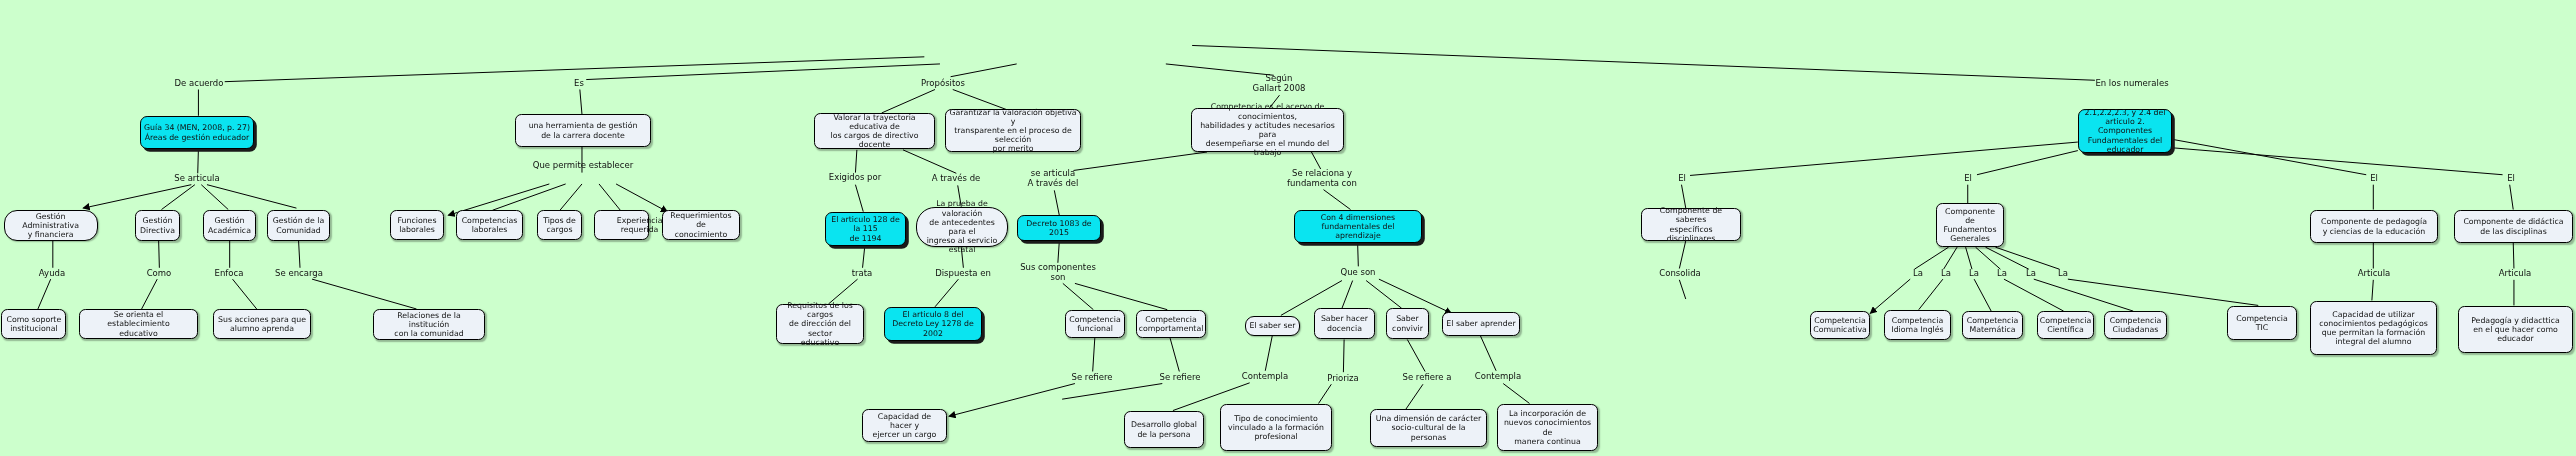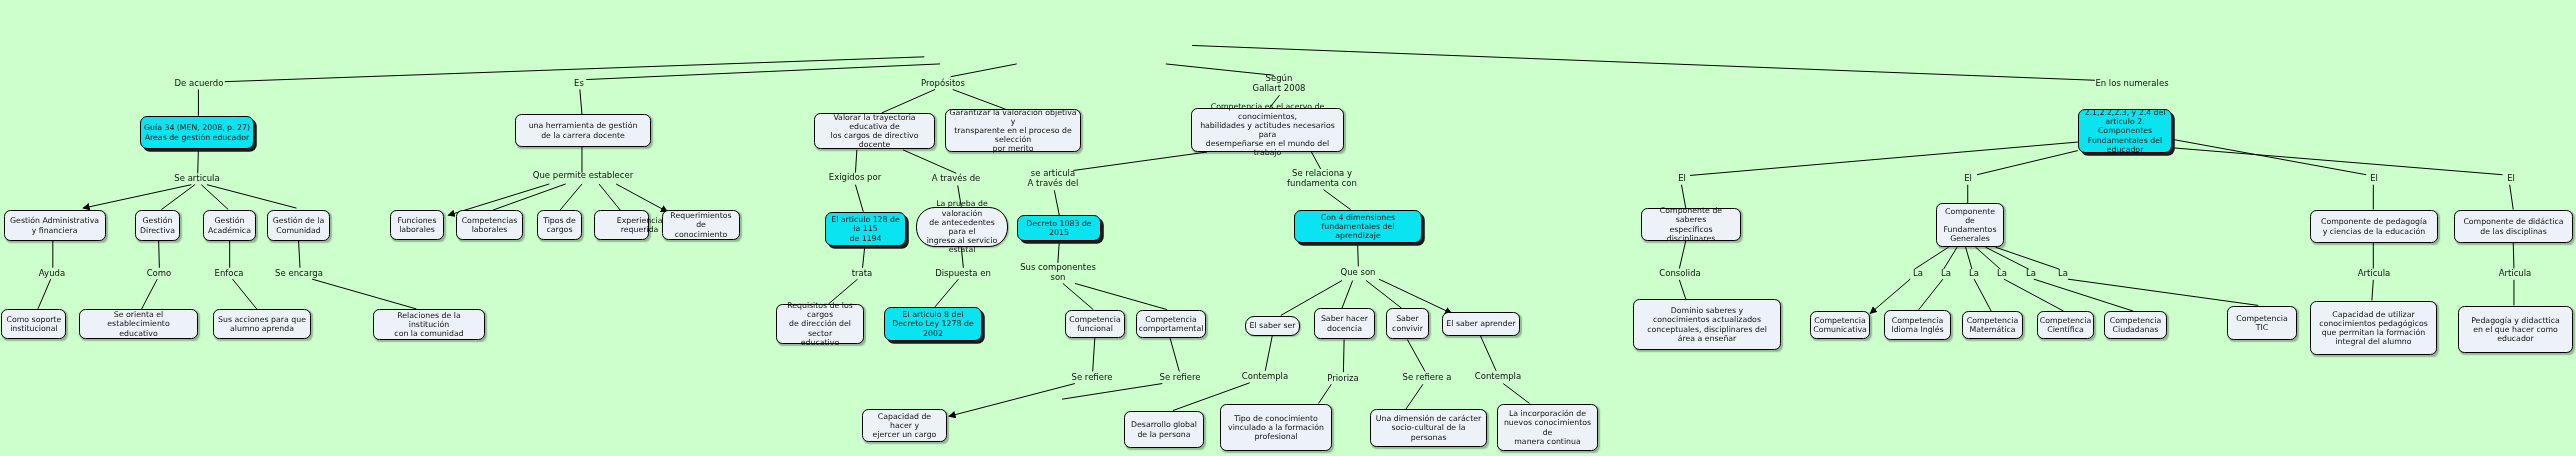--- a/index.html
+++ b/index.html
@@ -123,21 +123,21 @@
 los cargos de directivo docente</div>
     <div class="node concept" style="left: 1191px; top: 108px; width: 153px; height: 44px;">Competencia es el acervo de conocimientos,
 habilidades y actitudes necesarios para
 desempeñarse en el mundo del trabajo</div>
     <div class="node concept" style="left: 945px; top: 109px; width: 136px; height: 43px;">Garantizar la valoración objetiva y
 transparente en el proceso de selección
 por merito</div>
     <div class="node key" style="left: 2078px; top: 109px; width: 94px; height: 44px;">2.1,2.2,2.3, y 2.4 del
 articulo 2. Componentes
 Fundamentales del educador</div>
-    <div class="node concept" style="left: 3.6px; top: 210px; width: 102px; height: 31px;">Gestión Administrativa
+    <div class="node concept" style="left: 3.6px; top: 210px; width: 94px; height: 31px; border-radius: 13px;">Gestión Administrativa
 y financiera</div>
     <div class="node concept" style="left: 135px; top: 210px; width: 45px; height: 31px;">Gestión
 Directiva</div>
     <div class="node concept" style="left: 203px; top: 210px; width: 53px; height: 31px;">Gestión
 Académica</div>
     <div class="node concept" style="left: 267px; top: 210px; width: 63px; height: 31px;">Gestión de la
 Comunidad</div>
     <div class="node concept" style="left: 390px; top: 210px; width: 54px; height: 30px;">Funciones
 laborales</div>
     <div class="node concept" style="left: 456px; top: 210px; width: 67px; height: 30px;">Competencias
@@ -181,24 +181,20 @@
     <div class="node concept" style="left: 1065px; top: 310px; width: 60px; height: 28.4px;">Competencia
 funcional</div>
     <div class="node concept" style="left: 1136px; top: 310px; width: 70px; height: 28.4px;">Competencia
 comportamental</div>
     <div class="node concept" style="left: 1245px; top: 316px; width: 55px; height: 20px; border-radius: 9px;">El saber ser</div>
     <div class="node concept" style="left: 1314px; top: 308px; width: 61px; height: 31px;">Saber hacer
 docencia</div>
     <div class="node concept" style="left: 1386px; top: 308px; width: 43px; height: 31px;">Saber
 convivir</div>
     <div class="node concept" style="left: 1442px; top: 312px; width: 78px; height: 24px;">El saber aprender</div>
-    <div class="node concept" style="left: 1633px; top: 299px; width: 148px; height: 51px;">Dominio saberes y
-conocimientos actualizados
-conceptuales, disciplinares del
-área a enseñar</div>
     <div class="node concept" style="left: 1810px; top: 311px; width: 60px; height: 28.4px;">Competencia
 Comunicativa</div>
     <div class="node concept" style="left: 1884px; top: 310px; width: 67px; height: 30px;">Competencia
 Idioma Inglés</div>
     <div class="node concept" style="left: 1962px; top: 311px; width: 61px; height: 28.4px;">Competencia
 Matemática</div>
     <div class="node concept" style="left: 2037px; top: 311px; width: 57px; height: 28.4px;">Competencia
 Científica</div>
     <div class="node concept" style="left: 2104px; top: 311px; width: 63px; height: 28.4px;">Competencia
 Ciudadanas</div>
@@ -223,21 +219,21 @@
     <div class="node concept" style="left: 1497px; top: 404px; width: 101px; height: 47px;">La incorporación de
 nuevos conocimientos de
 manera continua</div>
     <div class="lbl" style="left: 199px; top: 84px;">De acuerdo</div>
     <div class="lbl" style="left: 579px; top: 84px;">Es</div>
     <div class="lbl" style="left: 943px; top: 84px;">Propósitos</div>
     <div class="lbl" style="left: 1279px; top: 84px;">Según
 Gallart 2008</div>
     <div class="lbl" style="left: 2132px; top: 84px;">En los numerales</div>
     <div class="lbl" style="left: 197px; top: 179px;">Se articula</div>
-    <div class="lbl" style="left: 583px; top: 176px; text-align: right;">Que permite establecer</div>
+    <div class="lbl" style="left: 583px; top: 166px; text-align: right;">Que permite establecer</div>
     <div class="lbl" style="left: 855px; top: 178px;">Exigidos por</div>
     <div class="lbl" style="left: 956px; top: 179px;">A través de</div>
     <div class="lbl" style="left: 1053px; top: 179px;">se articula
 A través del</div>
     <div class="lbl" style="left: 1322px; top: 179px;">Se relaciona y
 fundamenta con</div>
     <div class="lbl" style="left: 1682px; top: 179px;">El</div>
     <div class="lbl" style="left: 1968px; top: 179px;">El</div>
     <div class="lbl" style="left: 2374px; top: 179px;">El</div>
     <div class="lbl" style="left: 2511px; top: 179px;">El</div>

